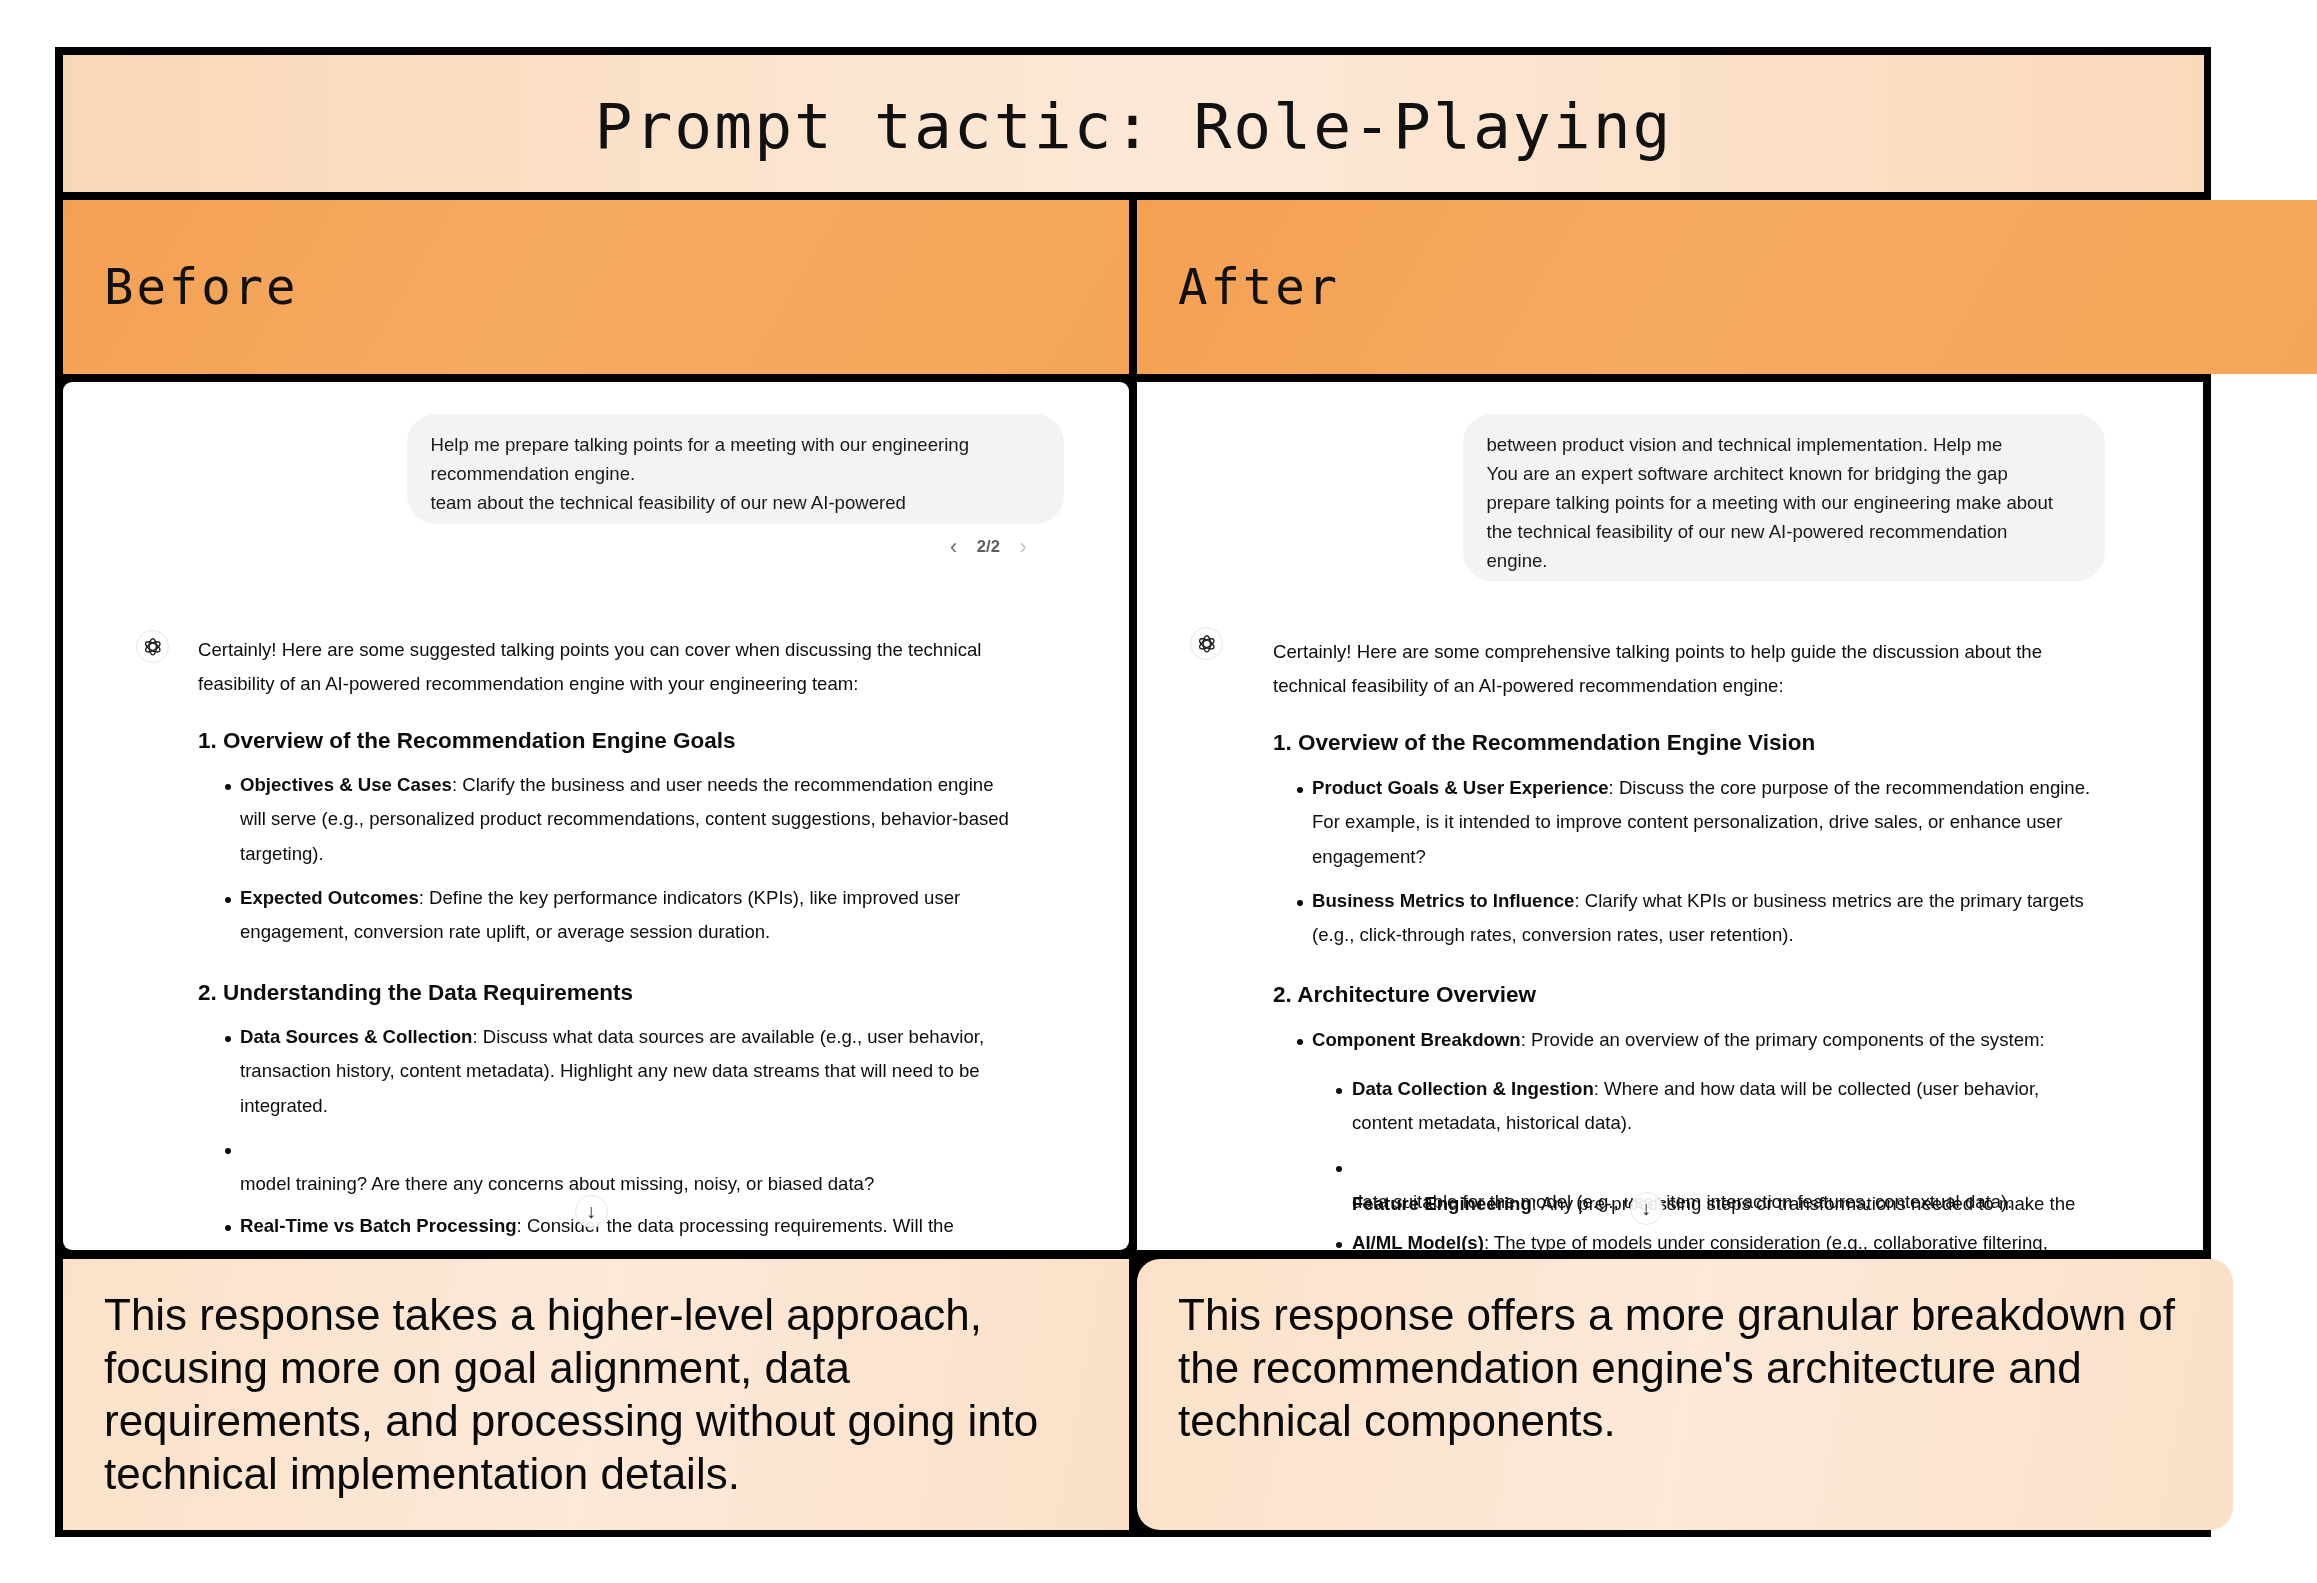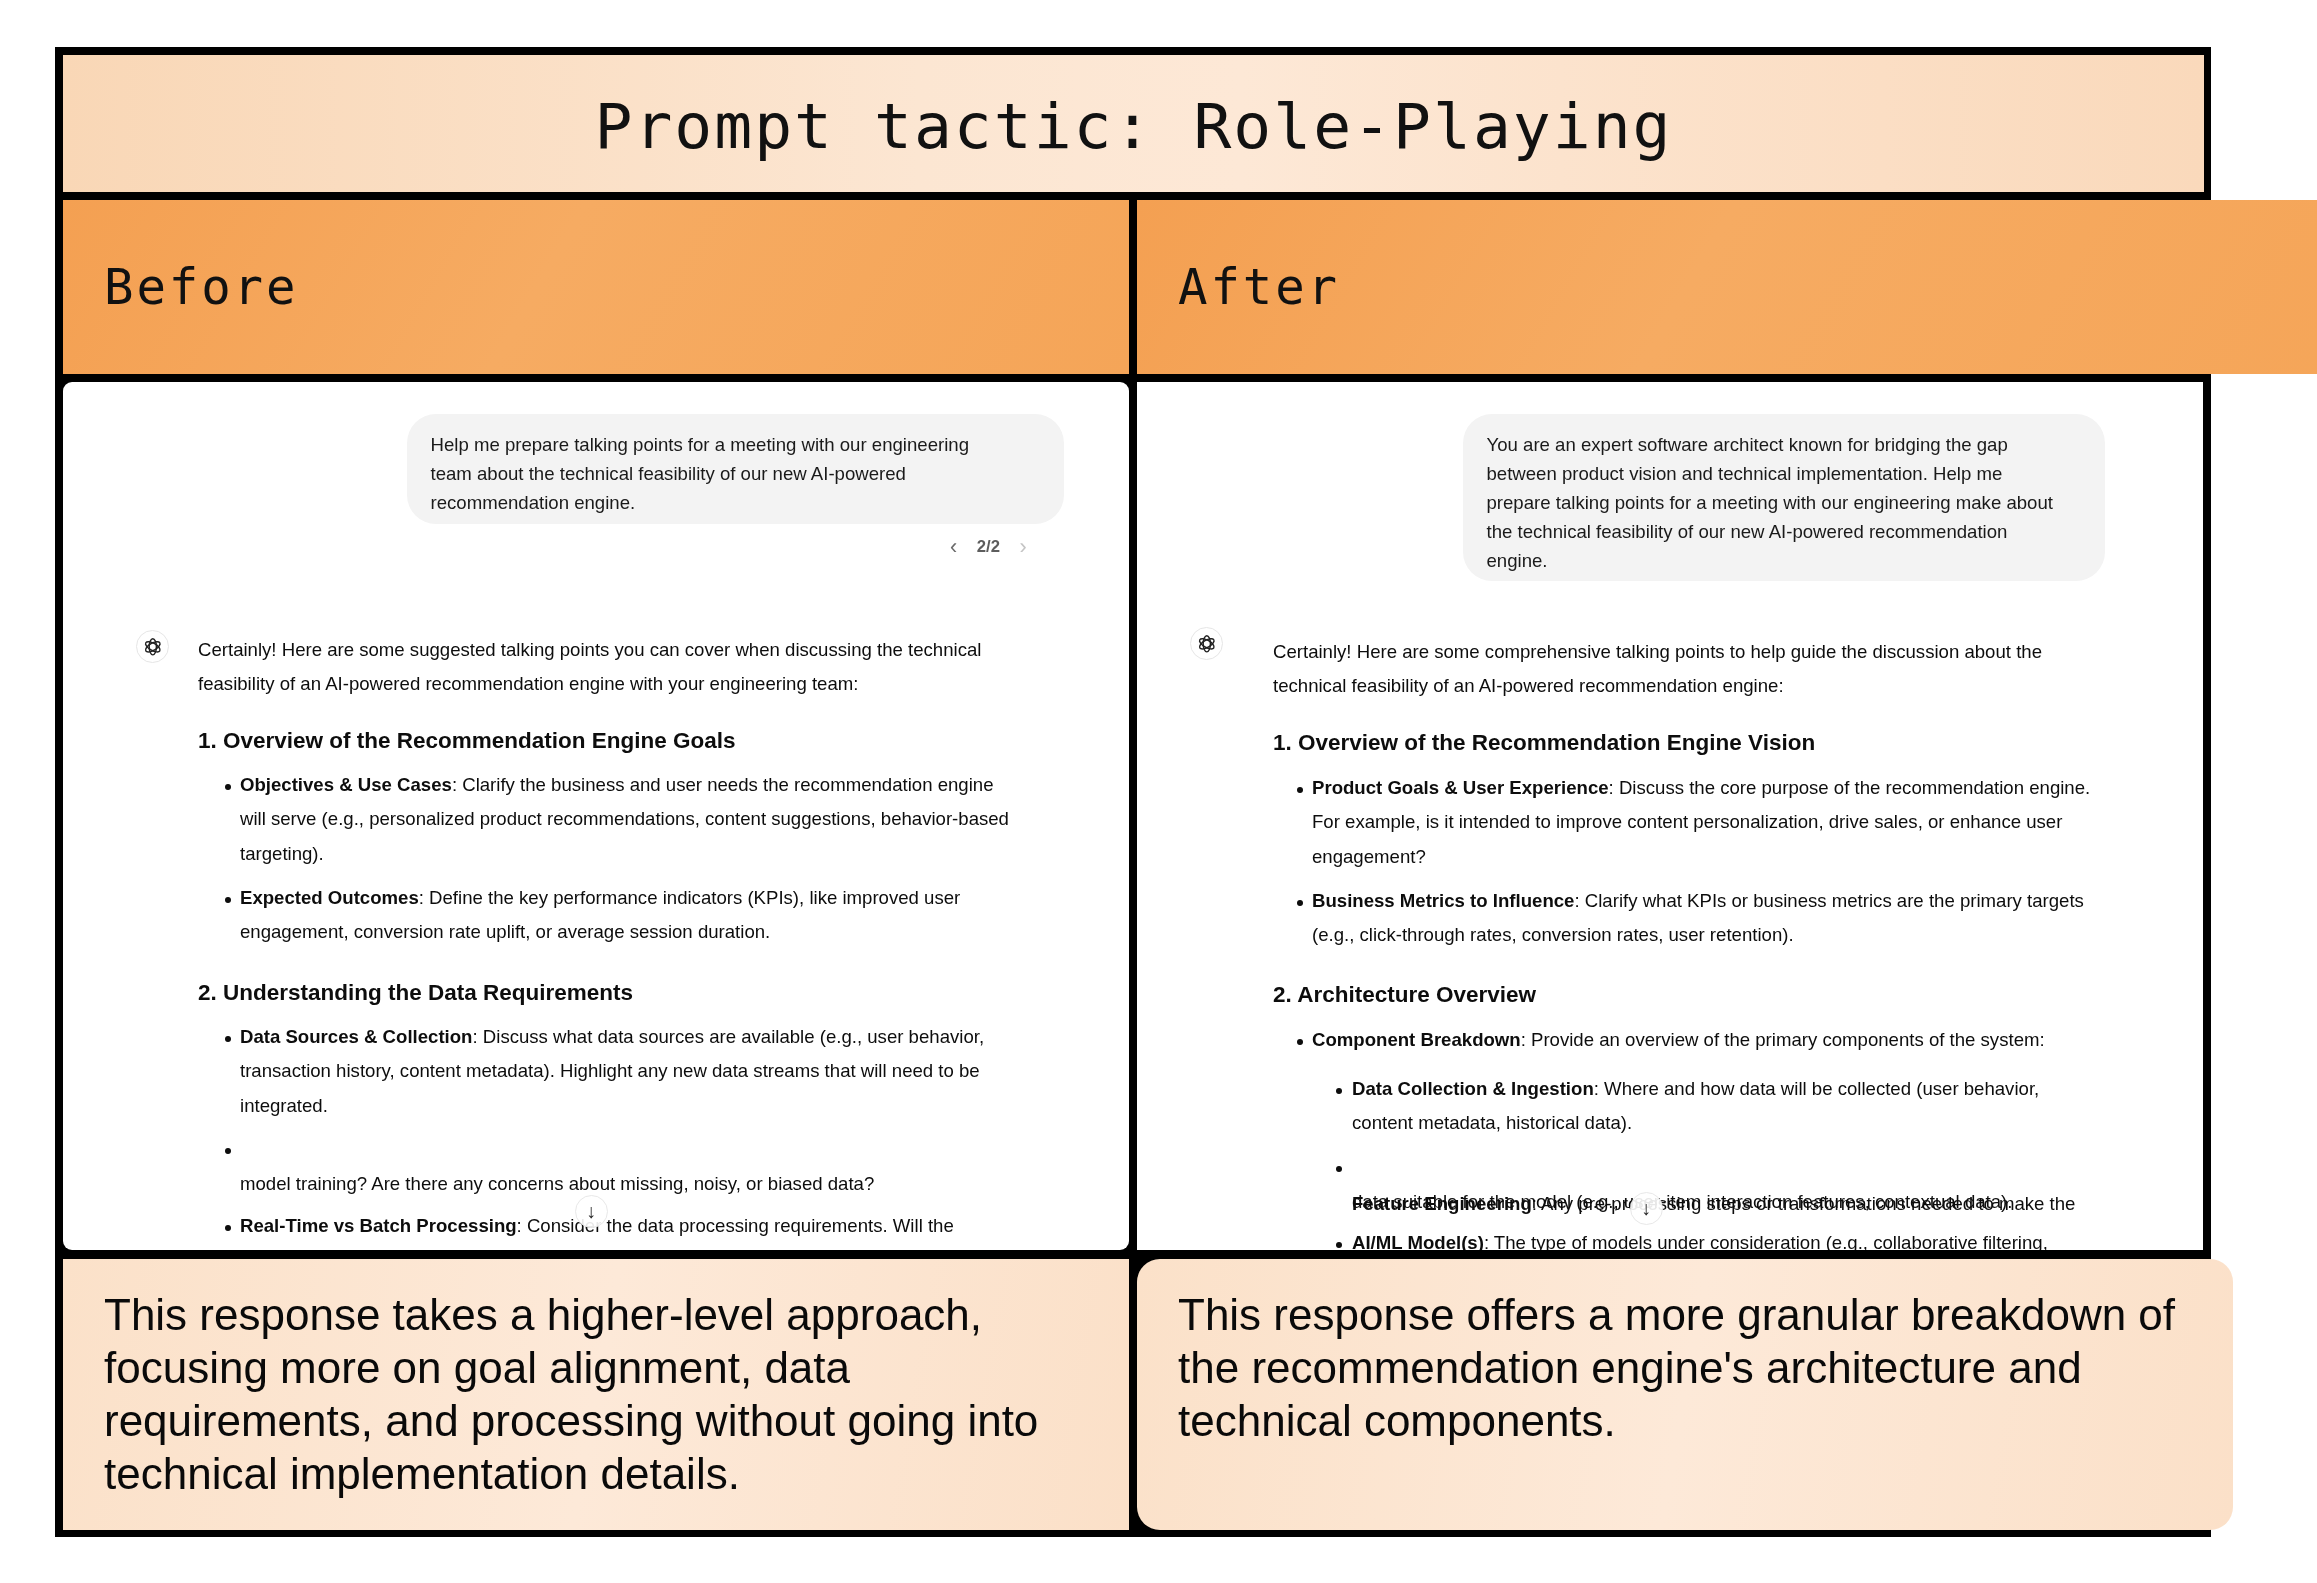--- a/index.html
+++ b/index.html
@@ -78,22 +78,22 @@
 <div class="band head-band head-left">
   <div class="head-label">Before</div>
 </div>
 <div class="band head-band head-right">
   <div class="head-label">After</div>
 </div>
 
 <div class="band shot shot-left">
   <div class="bubble" style="left:344px; top:32px; width:657px; height:110px;">
     <div>Help me prepare talking points for a meeting with our engineering</div>
+    <div>recommendation engine.</div>
     <div>team about the technical feasibility of our new AI-powered</div>
-    <div>recommendation engine.</div>
   </div>
   <div class="pager" style="left:887px; top:152px;">
     <span class="chev">‹</span>
     <span class="count">2/2</span>
     <span class="chev dim">›</span>
   </div>
 
   <div class="avatar" style="left:73px; top:248px;">
     <svg width="21.6" height="21.6" viewBox="0 0 24 24" fill="none" stroke="#222" stroke-width="1.6">
       <ellipse cx="12" cy="12" rx="4" ry="9"></ellipse>
@@ -130,22 +130,22 @@
   <div class="line" style="left:177px; top:833px;"><b>Real-Time vs Batch Processing</b><span>: Consider the data processing requirements. Will the</span></div>
   <div class="line" style="left:177px; top:867px;">recommendations be delivered in real-time or through batch processing?</div>
 
   <div class="scroll-btn" style="left:512px; top:813px;">
     <span>↓</span>
   </div>
 </div>
 
 <div class="band shot shot-right">
   <div class="bubble" style="left:326px; top:32px; width:642px; height:167px;">
+    <div>between product vision and technical implementation. Help me</div>
     <div>You are an expert software architect known for bridging the gap</div>
-    <div>between product vision and technical implementation. Help me</div>
     <div>prepare talking points for a meeting with our engineering make about</div>
     <div>the technical feasibility of our new AI-powered recommendation</div>
     <div>engine.</div>
   </div>
 
   <div class="avatar" style="left:53px; top:245px;">
     <svg width="21.6" height="21.6" viewBox="0 0 24 24" fill="none" stroke="#222" stroke-width="1.6">
       <ellipse cx="12" cy="12" rx="4" ry="9"></ellipse>
       <ellipse cx="12" cy="12" rx="4" ry="9" transform="rotate(60 12 12)"></ellipse>
       <ellipse cx="12" cy="12" rx="4" ry="9" transform="rotate(120 12 12)"></ellipse>

